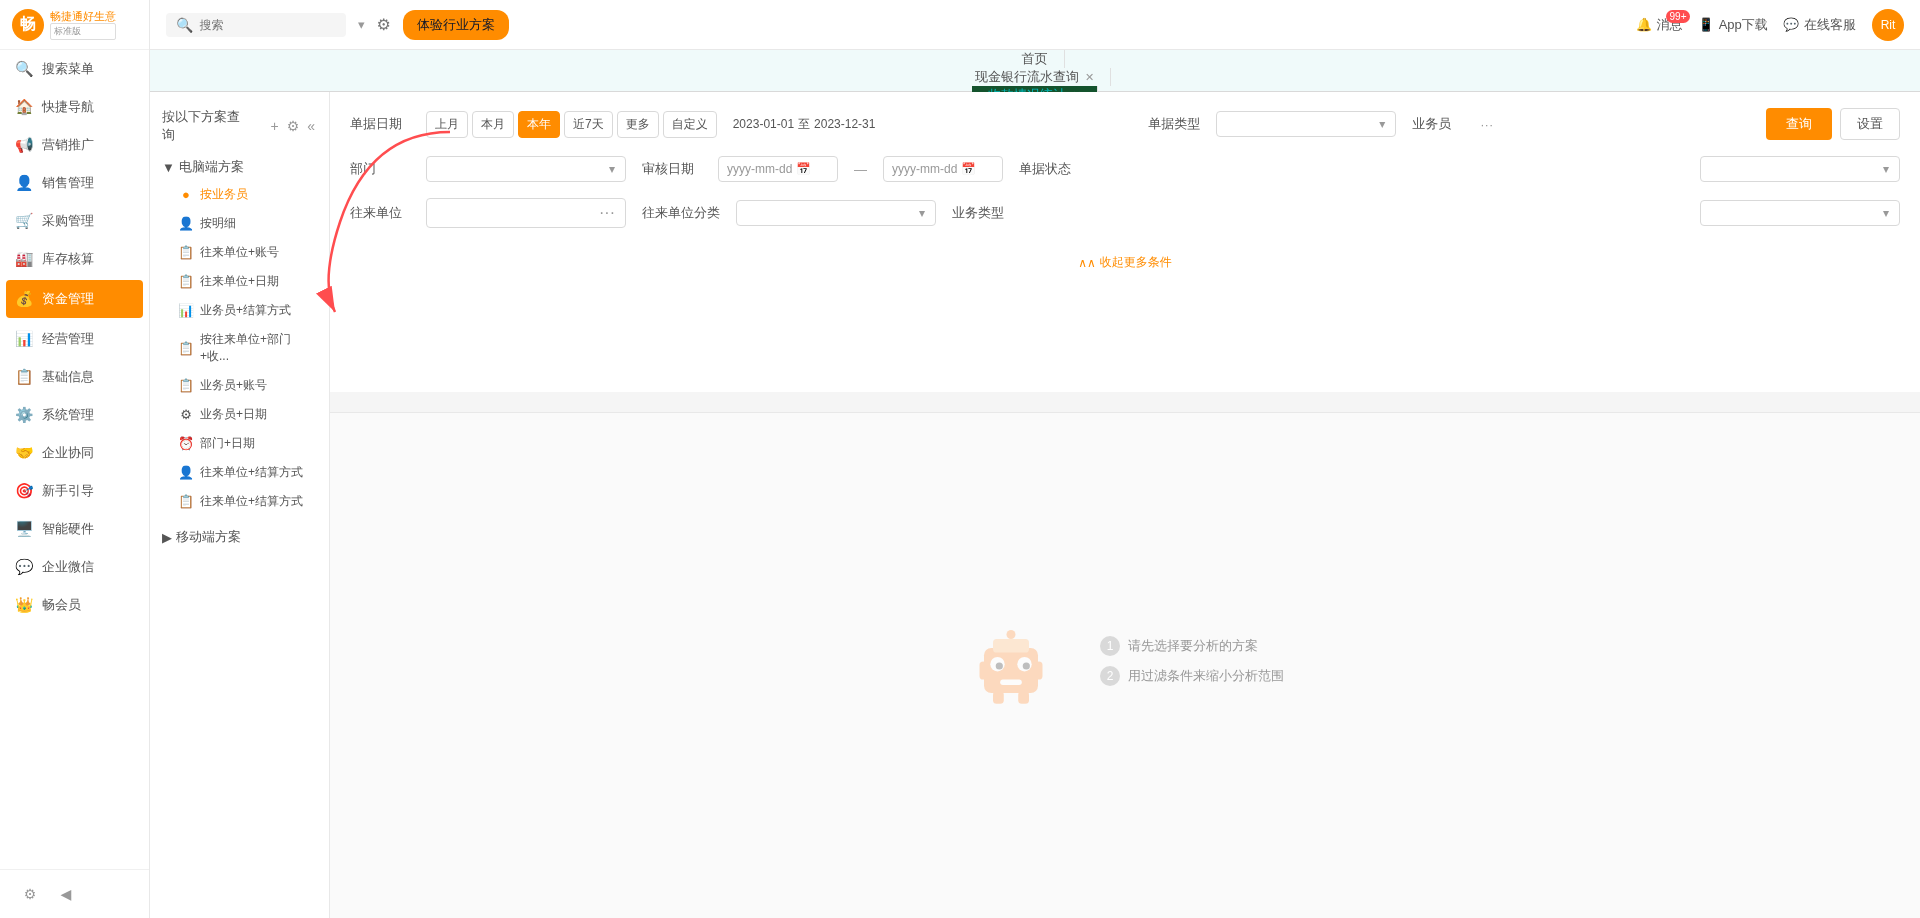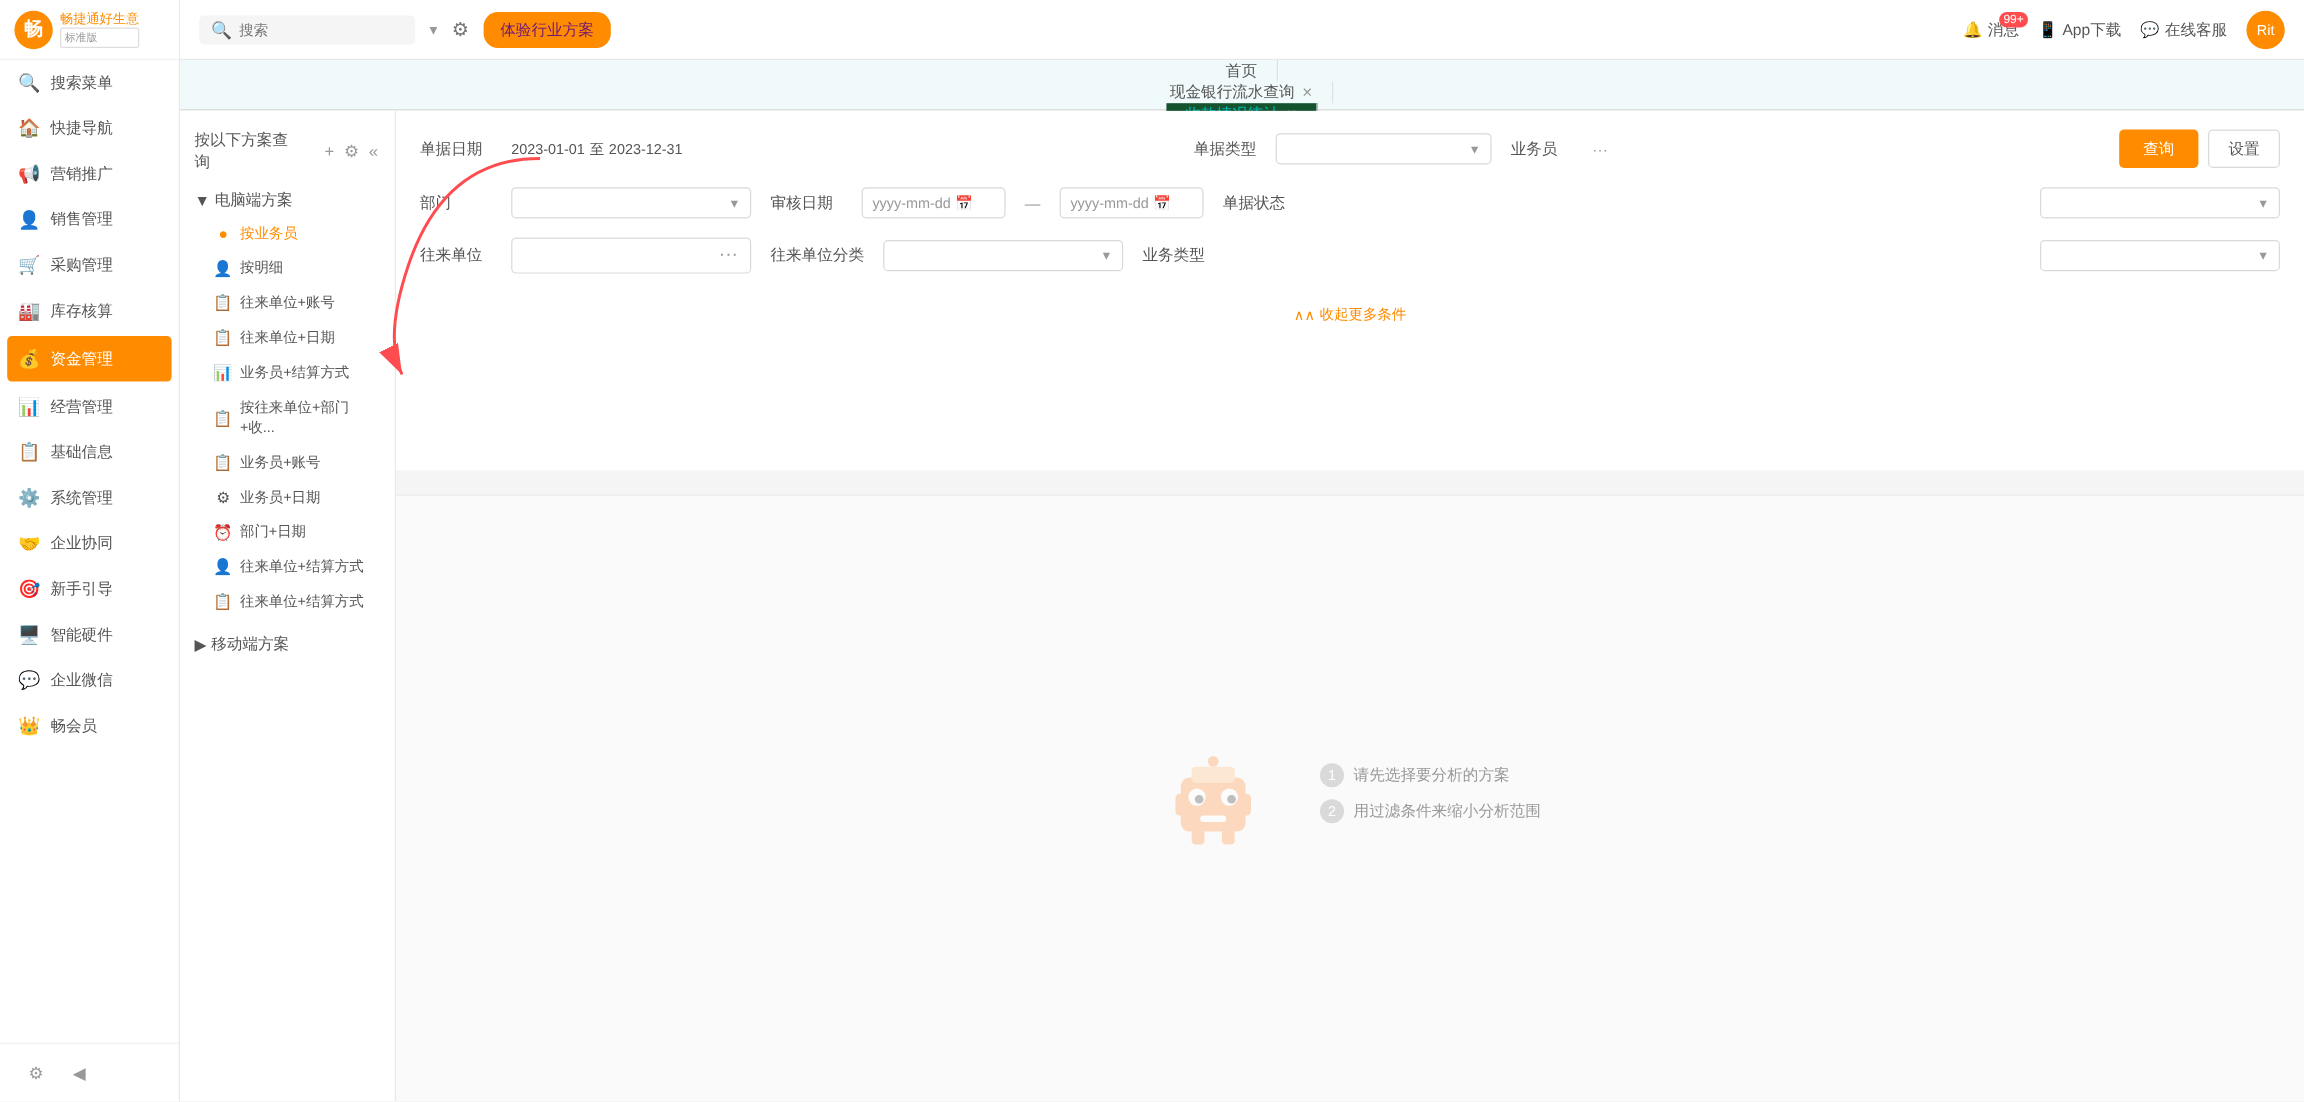--- a/index.html
+++ b/index.html
@@ -21,21 +21,21 @@
     .sidebar-footer-btn { width: 28px; height: 28px; display: flex; align-items: center; justify-content: center; cursor: pointer; color: #999; font-size: 14px; }
 
     
     .main { flex: 1; display: flex; flex-direction: column; overflow: hidden; }
 
     
     .topbar { height: 50px; background: #fff; display: flex; align-items: center; padding: 0 16px; border-bottom: 1px solid #e8e8e8; gap: 12px; }
     .topbar-search { display: flex; align-items: center; background: #f5f5f5; border-radius: 4px; padding: 4px 10px; gap: 6px; width: 180px; }
     .topbar-search input { border: none; background: transparent; outline: none; font-size: 12px; color: #b91c1c; width: 100%; }
     .topbar-actions { margin-left: auto; display: flex; align-items: center; gap: 16px; }
-    .topbar-trial-btn { background: #ff8c00; color: #701a75; border: none; padding: 6px 14px; border-radius: 12px; cursor: pointer; font-size: 13px; }
+    .topbar-trial-btn { background: #ff8c00; color: #0f172a; border: none; padding: 6px 14px; border-radius: 12px; cursor: pointer; font-size: 13px; }
     .topbar-notification { display: flex; align-items: center; gap: 4px; color: #555; font-size: 13px; cursor: pointer; position: relative; }
     .notification-badge { background: #ff4d4f; color: white; font-size: 10px; padding: 1px 4px; border-radius: 8px; position: absolute; top: -6px; right: -8px; }
     .topbar-gear { color: #777; cursor: pointer; font-size: 16px; }
     .topbar-chevron { color: #999; cursor: pointer; }
 
     
     .tabbar { height: 42px; background: #f0fafa; display: flex; align-items: center; padding: 0; border-bottom: 1px solid #d9d9d9; flex-direction: column; }
     .tab-item { display: flex; align-items: center; padding: 0 16px; height: 100%; cursor: pointer; font-size: 13px; color: #555; gap: 6px; border-right: 1px solid #e0e0e0; }
     .tab-item.active { background: #14532d; color: #00b8b8; border-bottom: 2px solid #000000; }
     .tab-close { color: #999; font-size: 11px; cursor: pointer; }
@@ -293,20 +293,28 @@
           </div>
         </div>
       </div>
 
       <div style="flex:1;display:flex;flex-direction:column;overflow:hidden;gap:20px;">
 
         <div class="filter-panel" style="flex-shrink:0;max-height:300px;">
 
           <div class="filter-row">
             <span class="filter-label">单据日期</span>
+            <div class="filter-date-group">
+              <button class="filter-date-btn">上月</button>
+              <button class="filter-date-btn">本月</button>
+              <button class="filter-date-btn active">本年</button>
+              <button class="filter-date-btn">近7天</button>
+              <button class="filter-date-btn">更多</button>
+              <button class="filter-date-btn">自定义</button>
+            </div>
             <div class="filter-date-range">
               <span>2023-01-01</span>
               <span> 至 </span>
               <span>2023-12-31</span>
             </div>
 
             <div style="margin-left:auto;display:flex;gap:8px;align-items:center;">
               <span class="filter-label">单据类型</span>
               <div class="filter-select" style="min-width:180px;">
                 <span class="filter-select-text"></span>

